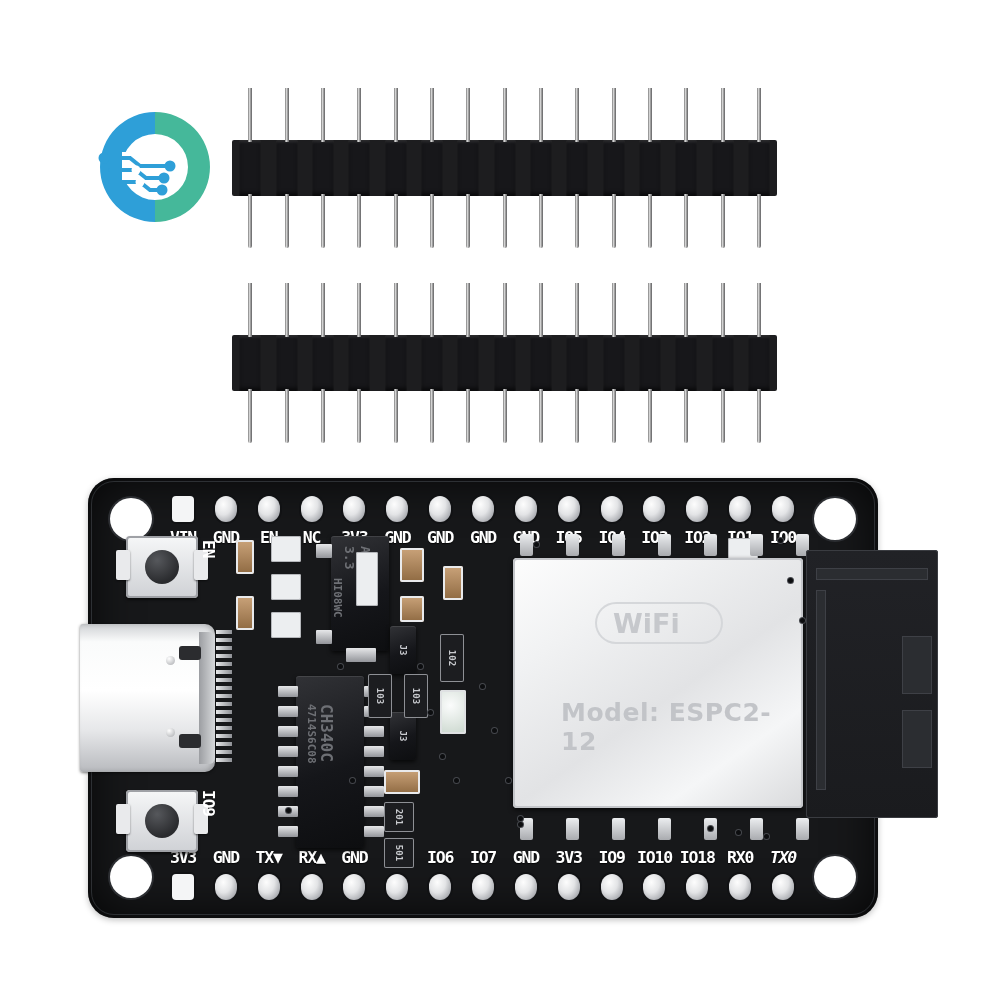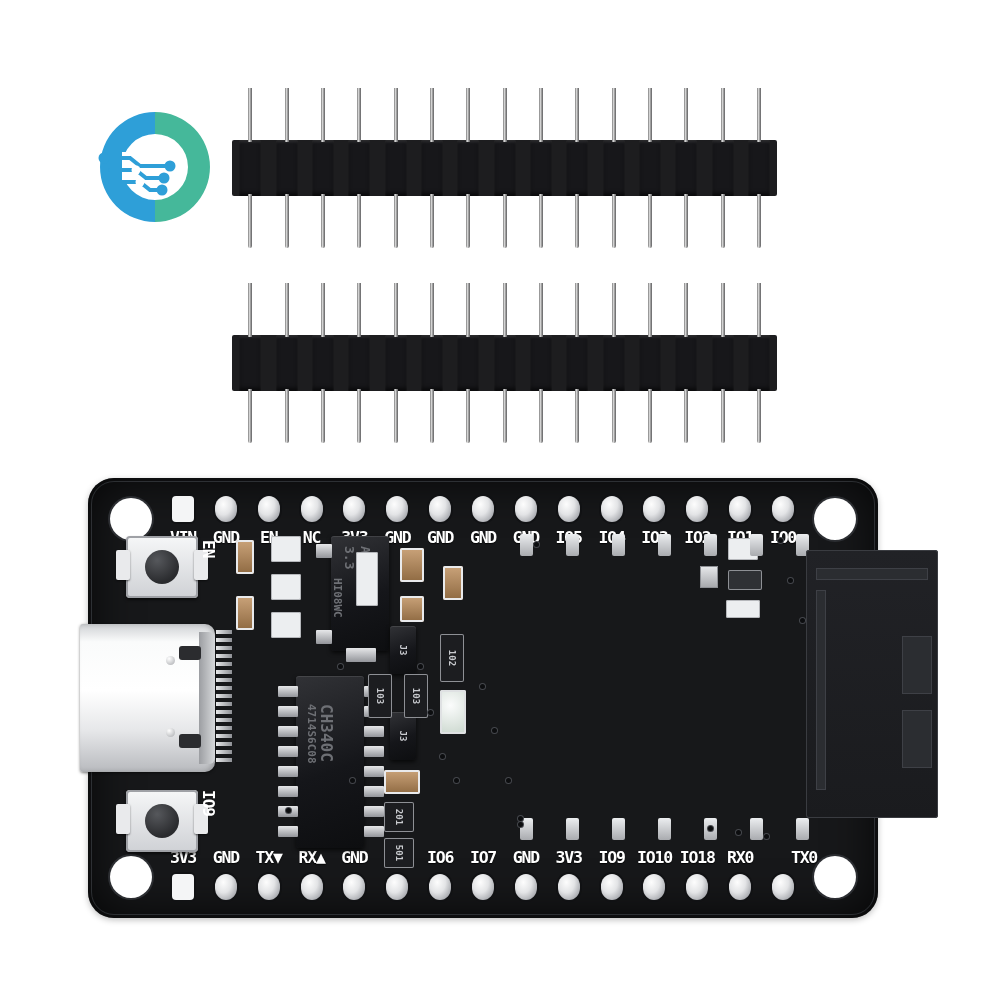--- a/index.html
+++ b/index.html
@@ -301,21 +301,21 @@
       <div class="pin-label" style="left: 266.429px; top: 370px; transform: translateX(-50%);">GND</div>
       <div class="pin-label" style="left: 309.286px; top: 370px; transform: translateX(-50%);">GND</div>
       <div class="pin-label" style="left: 352.143px; top: 370px; transform: translateX(-50%);">IO6</div>
       <div class="pin-label" style="left: 395px; top: 370px; transform: translateX(-50%);">IO7</div>
       <div class="pin-label" style="left: 437.857px; top: 370px; transform: translateX(-50%);">GND</div>
       <div class="pin-label" style="left: 480.714px; top: 370px; transform: translateX(-50%);">3V3</div>
       <div class="pin-label" style="left: 523.571px; top: 370px; transform: translateX(-50%);">IO9</div>
       <div class="pin-label" style="left: 566.429px; top: 370px; transform: translateX(-50%);">IO10</div>
       <div class="pin-label" style="left: 609.286px; top: 370px; transform: translateX(-50%);">IO18</div>
       <div class="pin-label" style="left: 652.143px; top: 370px; transform: translateX(-50%);">RX0</div>
-      <div class="pin-label" style="left: 716px; top: 370px; transform: translateX(-50%);">TX0</div>
+      <div class="pin-label" style="left: 695px; top: 370px; transform: translateX(-50%); font-style: italic;">TX0</div>
     </div>
 
   <div id="usbc">
     <div class="lip"></div>
     <div class="slot" style="top:22px;"></div>
     <div class="slot" style="top:110px;"></div>
     <div class="dimple" style="top:32px;"></div>
     <div class="dimple" style="top:104px;"></div>
   </div>
   <div id="usbc-pins">
@@ -414,20 +414,25 @@
       </div>
       <div class="smd res" style="left: 296px; top: 360px; width: 30px; height: 30px;">
         <div class="rv" style="position: absolute; inset: 0px; display: flex; align-items: center; justify-content: center; color: rgb(201, 203, 207); font-size: 9px; font-weight: bold; font-family: &quot;DejaVu Sans Mono&quot;, monospace; transform: rotate(90deg);">501</div>
       </div>
       <div class="smd white" style="left: 640px; top: 60px; width: 30px; height: 22px;"></div>
       <div class="smd" style="left: 640px; top: 92px; width: 34px; height: 20px;"></div>
       <div class="smd white" style="left: 638px; top: 122px; width: 34px; height: 18px;"></div>
       <div class="smd term" style="left: 612px; top: 88px; width: 18px; height: 22px;"></div>
     </div>
 
+  <div id="shield">
+    <div class="wifi-badge"></div>
+    <div class="wifi-text">WiFi</div>
+    <div class="model-text">Model: ESPC2-12</div>
+  </div>
   <div id="shield-pads">
       <div class="mpad" style="left: 432px; top: 56px;"></div>
       <div class="mpad" style="left: 432px; top: 340px;"></div>
       <div class="mpad" style="left: 478px; top: 56px;"></div>
       <div class="mpad" style="left: 478px; top: 340px;"></div>
       <div class="mpad" style="left: 524px; top: 56px;"></div>
       <div class="mpad" style="left: 524px; top: 340px;"></div>
       <div class="mpad" style="left: 570px; top: 56px;"></div>
       <div class="mpad" style="left: 570px; top: 340px;"></div>
       <div class="mpad" style="left: 616px; top: 56px;"></div>

